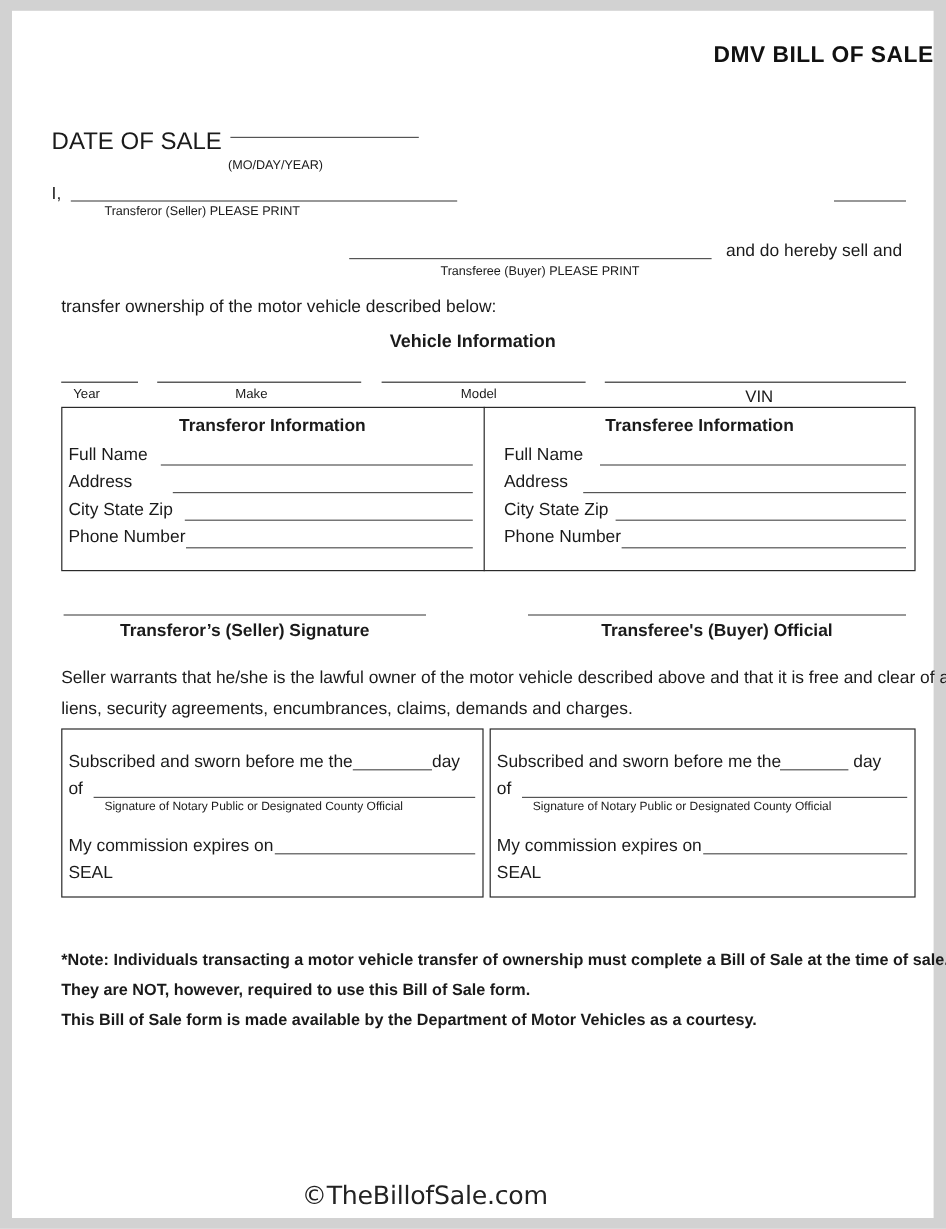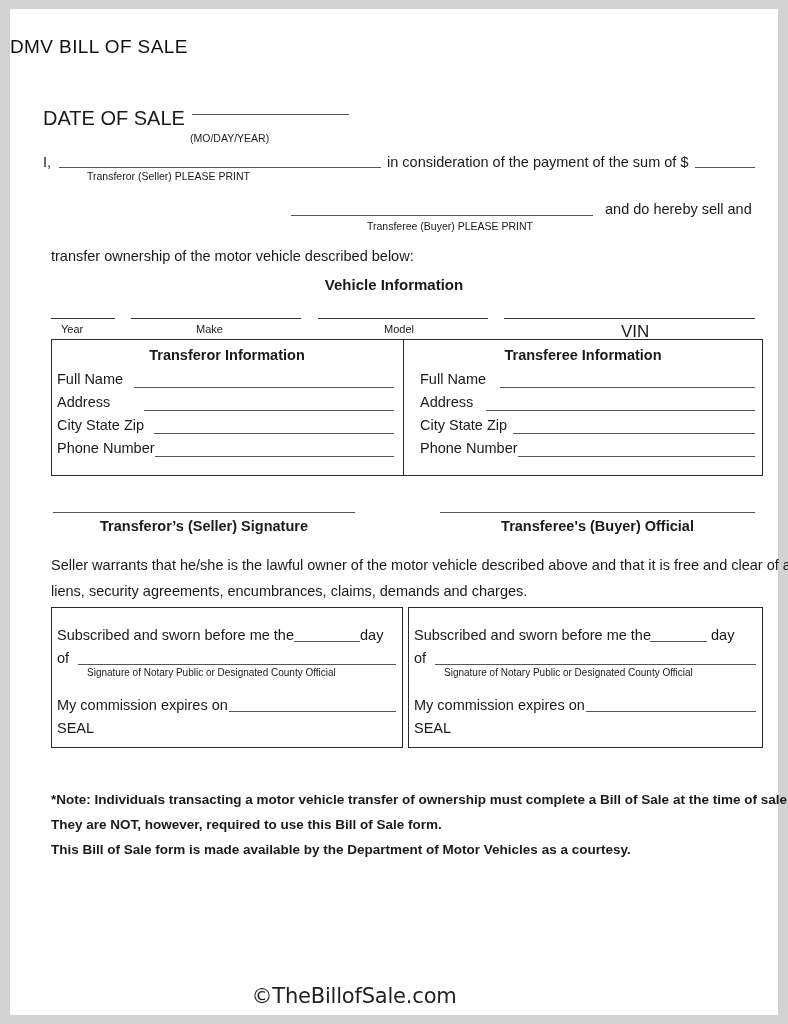--- a/index.html
+++ b/index.html
@@ -22,23 +22,23 @@
     background: #ffffff;
     box-sizing: border-box;
   }
 
   
   .doc-title {
     position: absolute;
     left: 0;
     top: 27px;
     width: 768px;
-    text-align: left;
+    text-align: right;
     font-size: 19px;
-    font-weight: normal;
+    font-weight: bold;
     letter-spacing: 0.4px;
     color: #111;
   }
 
   
   .t {
     position: absolute;
     font-size: 14.5px;
     color: #1a1a1a;
     white-space: nowrap;
@@ -98,42 +98,41 @@
   <div class="doc-title">DMV BILL OF SALE</div>
 
   <div class="t" style="left:33px; top:98px; font-size:20px;">DATE OF SALE</div>
   <div class="rule" style="left:182px; top:105px; width:157px;"></div>
   <div class="tiny" style="left:180px; top:124px;">(MO/DAY/YEAR)</div>
 
   <div class="t" style="left:33px; top:146px;">I,</div>
   <div class="rule" style="left:49px; top:158px; width:322px;"></div>
   <div class="tiny" style="left:77px; top:162px;">Transferor (Seller) PLEASE PRINT</div>
   <div class="t" style="left:166px; top:162px; font-size:14.5px;"></div>
-  <div class="t" style="left:377px; top:146px;">in consideration of the payment of the sum of $</div>
   <div class="rule" style="left:685px; top:158px; width:60px;"></div>
 
   <div class="rule" style="left:281px; top:206px; width:302px;"></div>
   <div class="tiny" style="left:357px; top:212px;">Transferee (Buyer) PLEASE PRINT</div>
   <div class="t" style="left:595px; top:193px;">and do hereby sell and</div>
 
   <div class="t b" style="left:0; top:268px; width:768px; text-align:center; font-size:15px;">Vehicle Information</div>
 
   <div class="t" style="left:41px; top:240px;">transfer ownership of the motor vehicle described below:</div>
 
   <div class="rule-dark" style="left:41px; top:309px; width:64px;"></div>
   <div class="tiny" style="left:51px; top:314px; font-size:11px;">Year</div>
 
   <div class="rule-dark" style="left:121px; top:309px; width:170px;"></div>
   <div class="tiny" style="left:186px; top:314px; font-size:11px;text-align:right;">Make</div>
 
   <div class="rule-dark" style="left:308px; top:309px; width:170px;"></div>
   <div class="tiny" style="left:374px; top:314px; font-size:11px;">Model</div>
 
   <div class="rule-dark" style="left:494px; top:309px; width:251px;"></div>
-  <div class="tiny" style="left:611px; top:314px; font-size:17px;">VIN</div>
+  <div class="tiny" style="left:611px; top:314px; font-size:14px;">VIN</div>
 
   <div class="box" style="left:41px; top:330px; width:712px; height:137px;"></div>
   <div class="vdiv" style="left:393px; top:330px; height:137px;"></div>
 
   <div class="t b" style="left:41px; top:339px; width:352px; text-align:center; font-size:14.5px;">Transferor Information</div>
 
   <div class="t" style="left:47px; top:363px;">Full Name</div>
   <div class="rule" style="left:124px; top:378px; width:260px;"></div>
 
   <div class="t" style="left:47px; top:386px;">Address</div>

